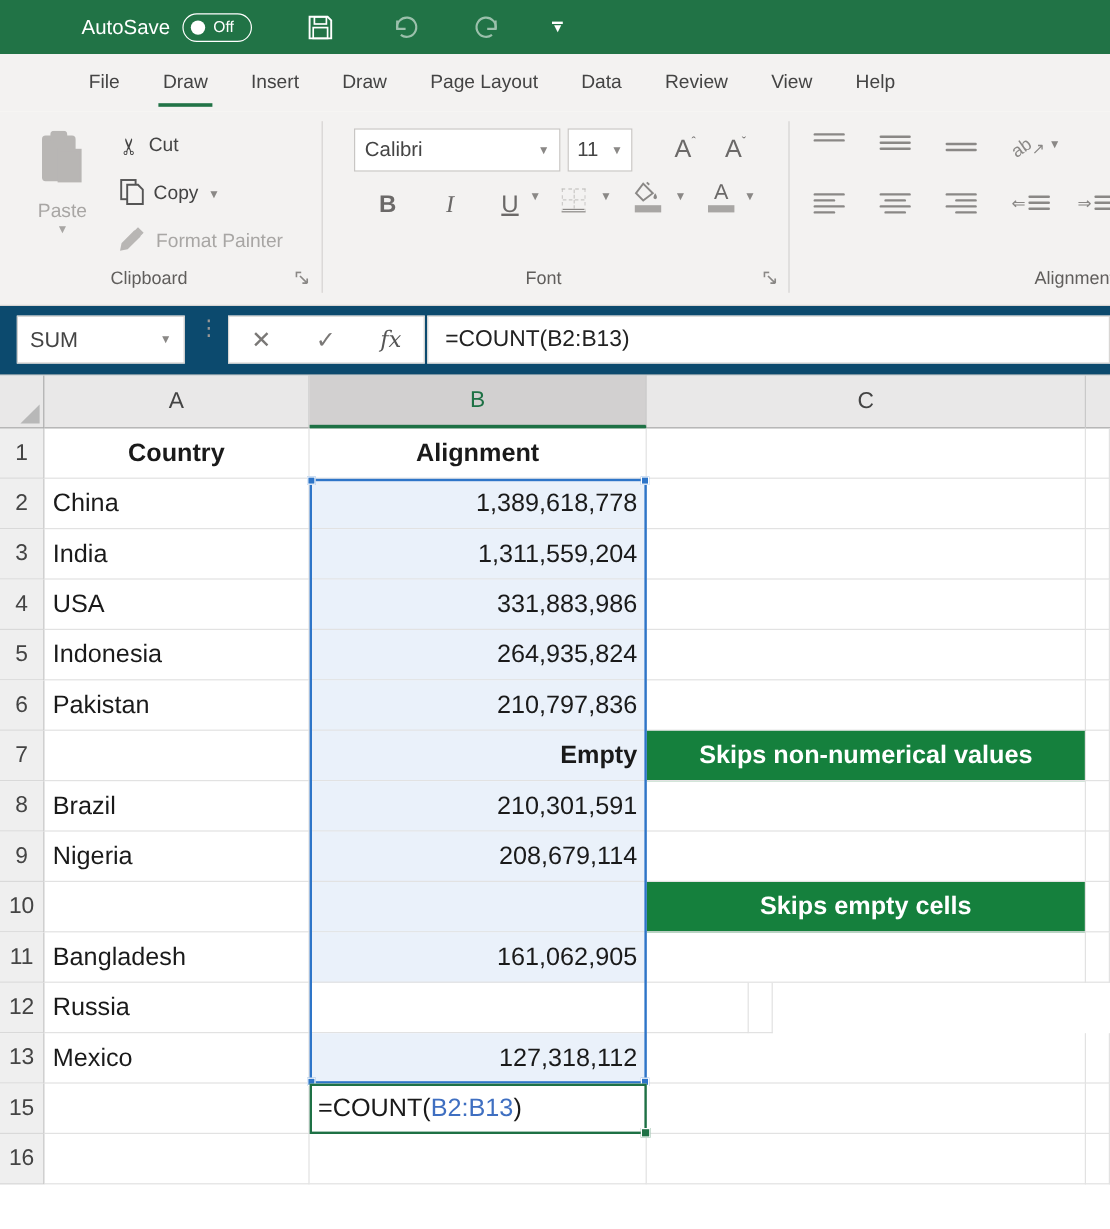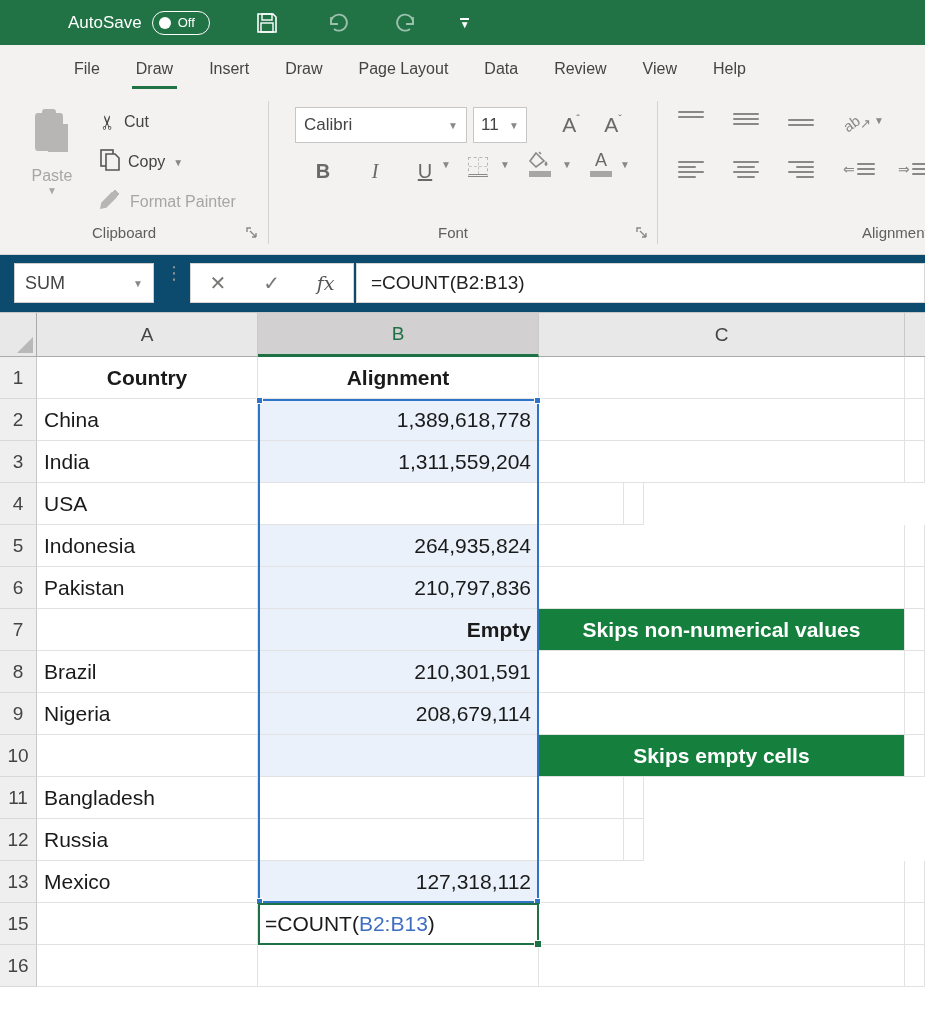--- a/index.html
+++ b/index.html
@@ -378,20 +378,21 @@
     <div class="g-row">
       <div class="rh">3</div>
       <div class="cell col-a">India</div>
       <div class="cell col-b num selfill">1,311,559,204</div>
       <div class="cell col-c"></div>
       <div class="cell col-d"></div>
     </div>
     <div class="g-row">
       <div class="rh">4</div>
       <div class="cell col-a">USA</div>
+      <div class="cell col-b num selfill">331,883,986</div>
       <div class="cell col-c"></div>
       <div class="cell col-d"></div>
     </div>
     <div class="g-row">
       <div class="rh">5</div>
       <div class="cell col-a">Indonesia</div>
       <div class="cell col-b num selfill">264,935,824</div>
       <div class="cell col-c"></div>
       <div class="cell col-d"></div>
     </div>
@@ -426,20 +427,21 @@
     <div class="g-row">
       <div class="rh">10</div>
       <div class="cell col-a"></div>
       <div class="cell col-b num selfill"></div>
       <div class="cell col-c greencell">Skips empty cells</div>
       <div class="cell col-d"></div>
     </div>
     <div class="g-row">
       <div class="rh">11</div>
       <div class="cell col-a">Bangladesh</div>
+      <div class="cell col-b num selfill">161,062,905</div>
       <div class="cell col-c"></div>
       <div class="cell col-d"></div>
     </div>
     <div class="g-row">
       <div class="rh">12</div>
       <div class="cell col-a">Russia</div>
       <div class="cell col-c"></div>
       <div class="cell col-d"></div>
     </div>
     <div class="g-row">

